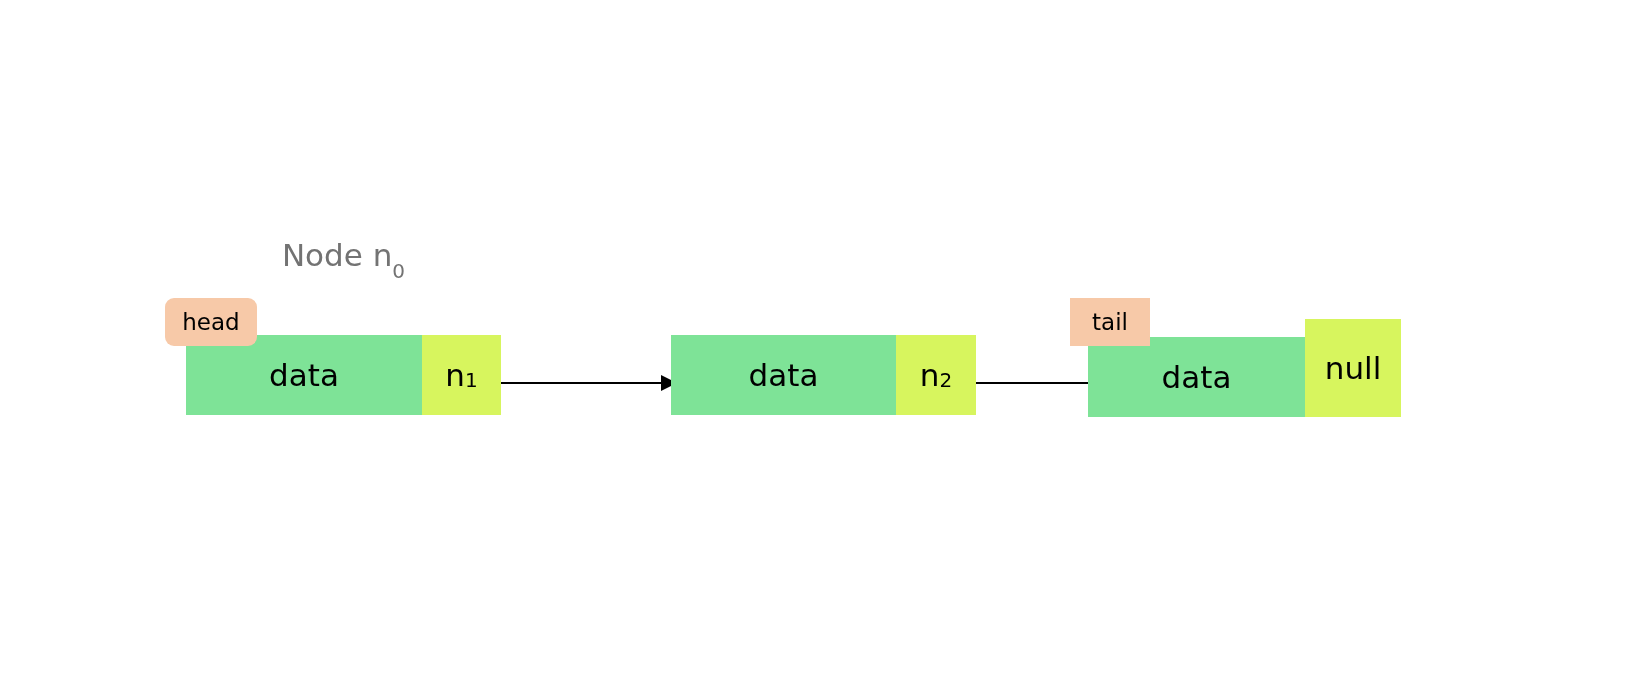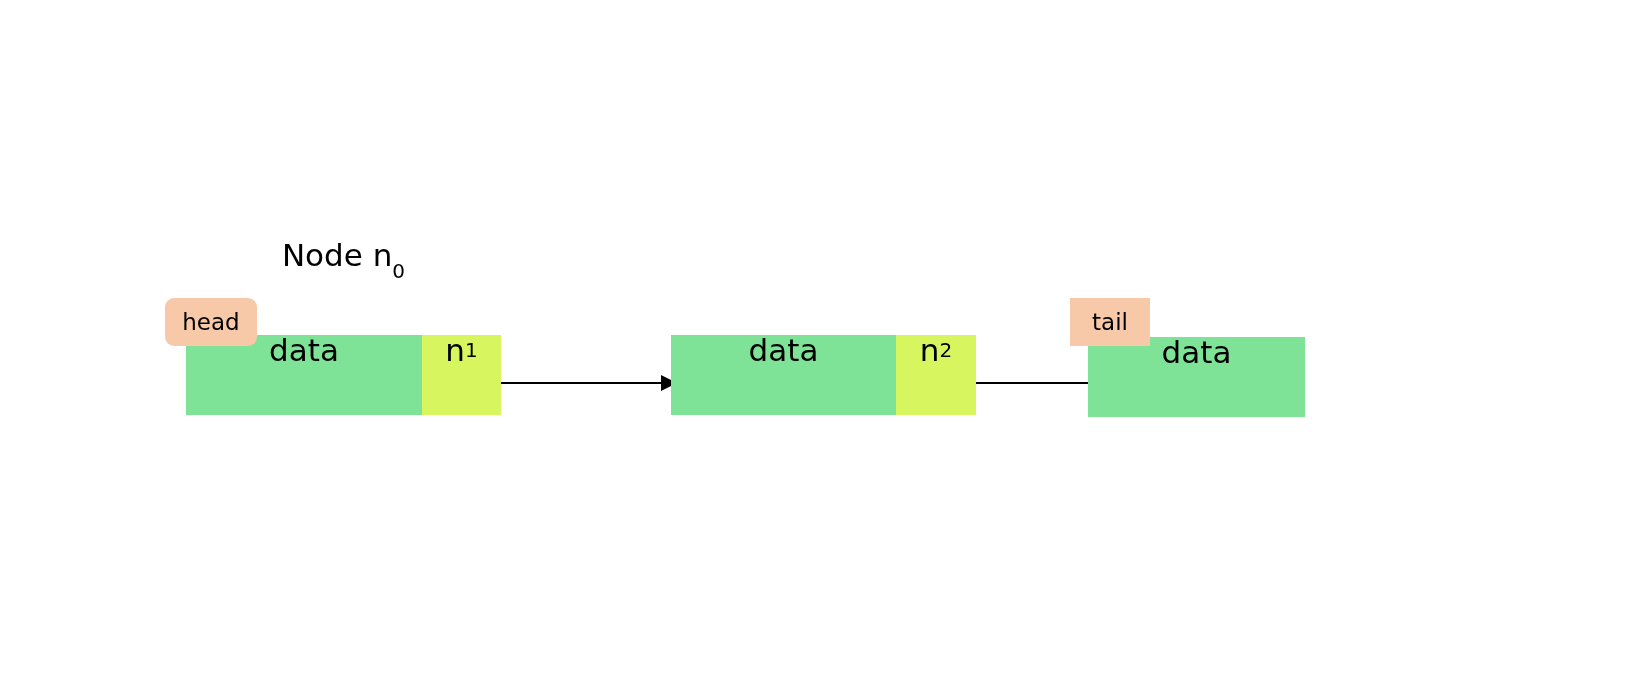--- a/index.html
+++ b/index.html
@@ -16,36 +16,36 @@
   }
   .canvas {
     position: absolute;
     left: 0; top: 0;
     width: 1650px;
     height: 675px;
   }
   .node-title {
     position: absolute;
     font-size: 31px;
-    color: #000000;
+    color: #737373;
     white-space: nowrap;
     text-align: center;
     line-height: 1;
   }
   .node-title .sub {
     font-size: 20px;
     vertical-align: sub;
     position: relative;
     top: 5px;
   }
   .cell {
     position: absolute;
     box-sizing: border-box;
     display: flex;
-    align-items: flex-start;
+    align-items: center;
     justify-content: center;
     font-size: 31px;
     color: #000000;
     line-height: 1;
   }
   .cell .sub {
     font-size: 20px;
     vertical-align: sub;
     position: relative;
     top: 5px;
@@ -113,18 +113,22 @@
   <svg class="arrow-svg" style="left:976px; top:365px; width:175px; height:36px;" viewBox="0 0 175 36">
     <line x1="0" y1="18" x2="155" y2="18" stroke="#000000" stroke-width="2"></line>
     <polygon points="155,10 171,18 155,26" fill="#000000"></polygon>
   </svg>
 
 
   <div class="cell cell-data" style="left:1088px; top:337px; width:217px; height:80px;">
     <span>data</span>
   </div>
 
+  <div class="cell cell-next" style="left:1305px; top:319px; width:96px; height:98px;">
+    <span>null</span>
+      <span class="sub"></span>
+  </div>
 
   <div class="ptr-label" style="left:1070px; top:298px; width:80px; height:48px;">
     <span>tail</span>
   </div>
 
 </div>
 
 </body></html>

